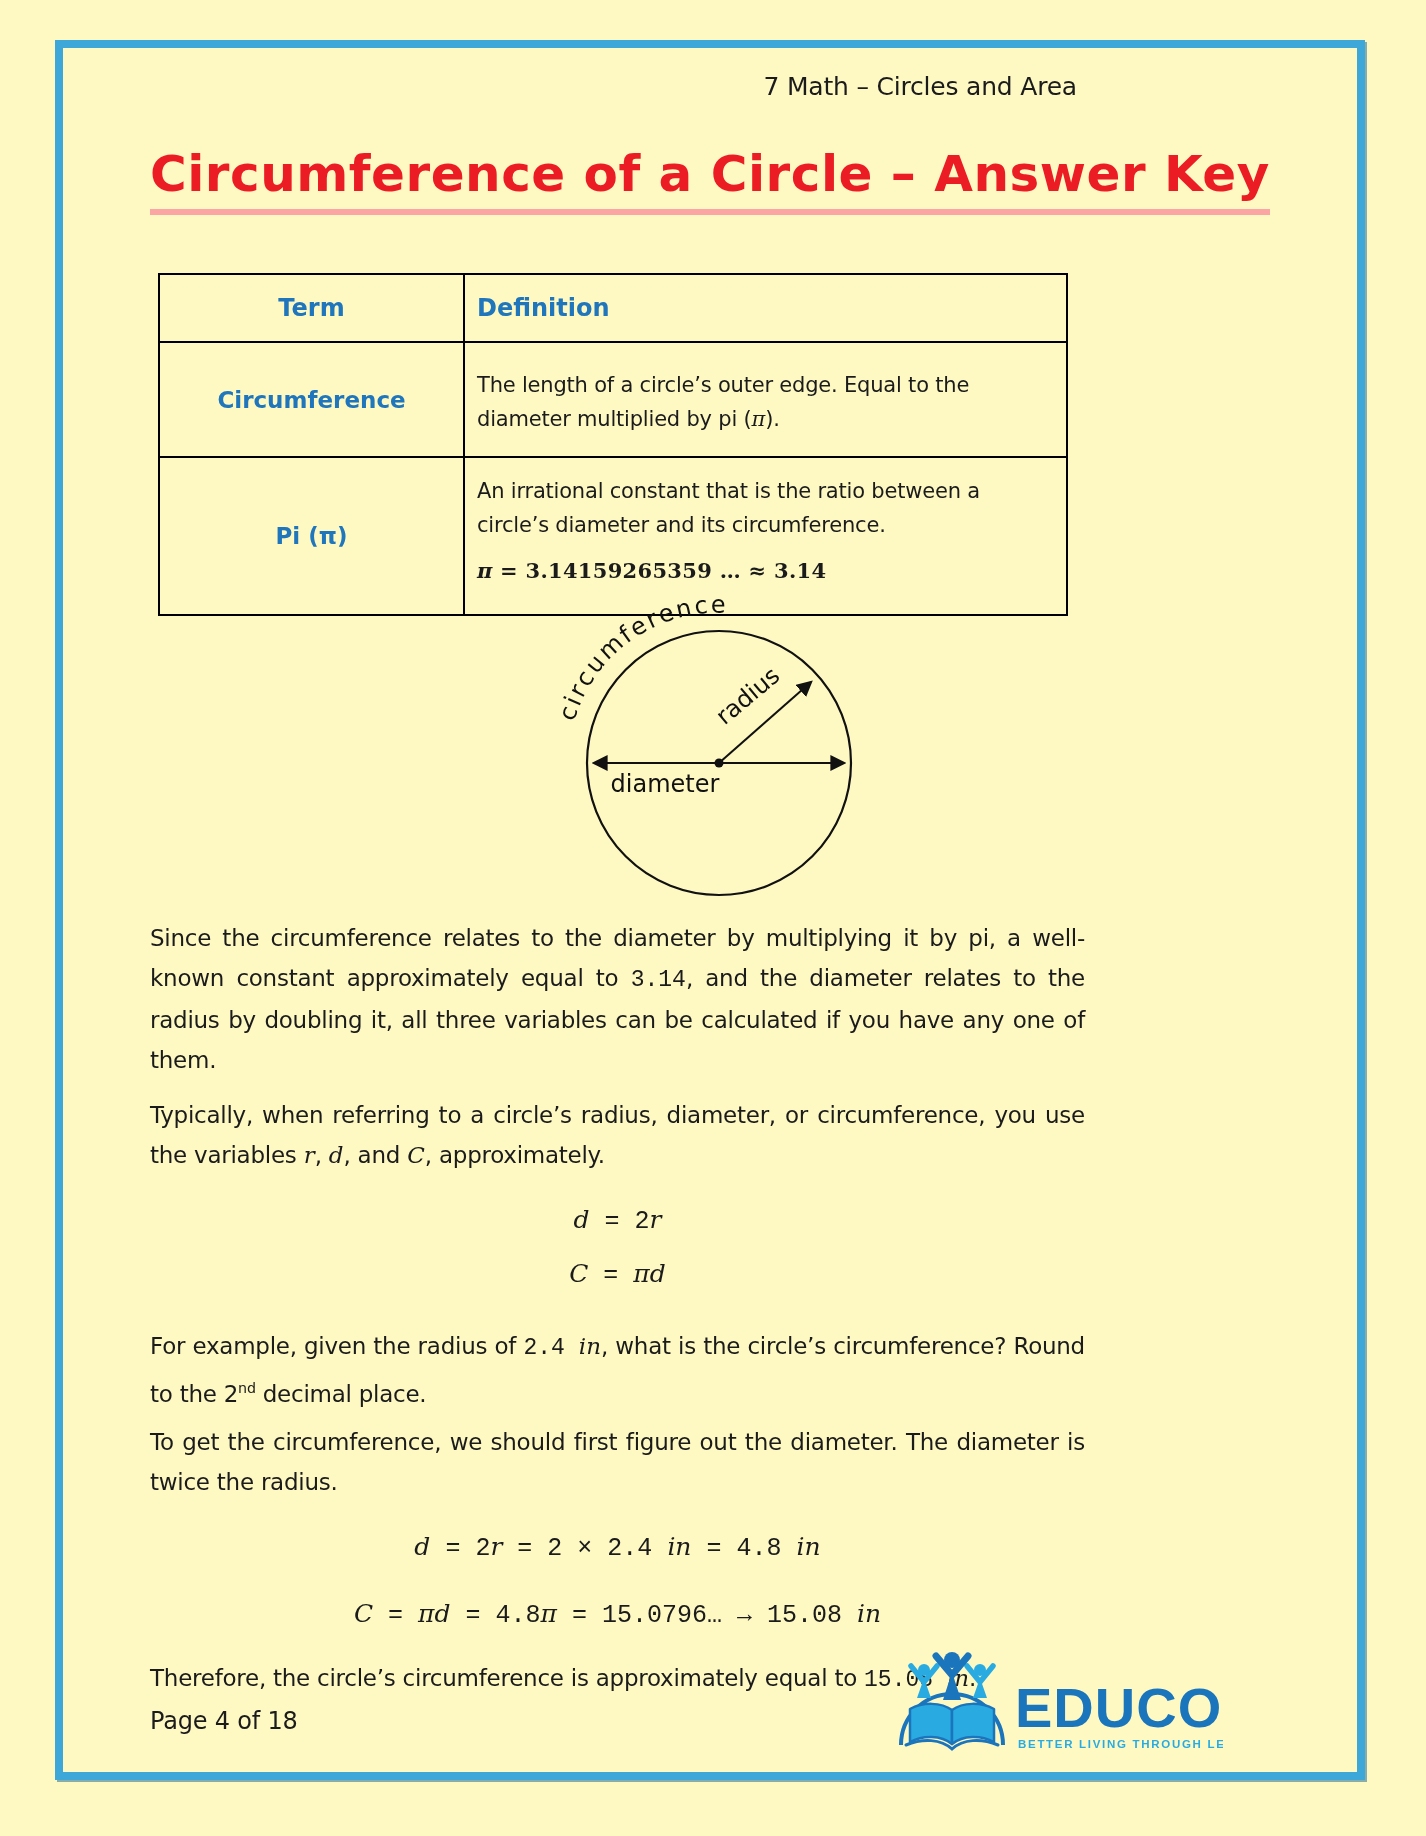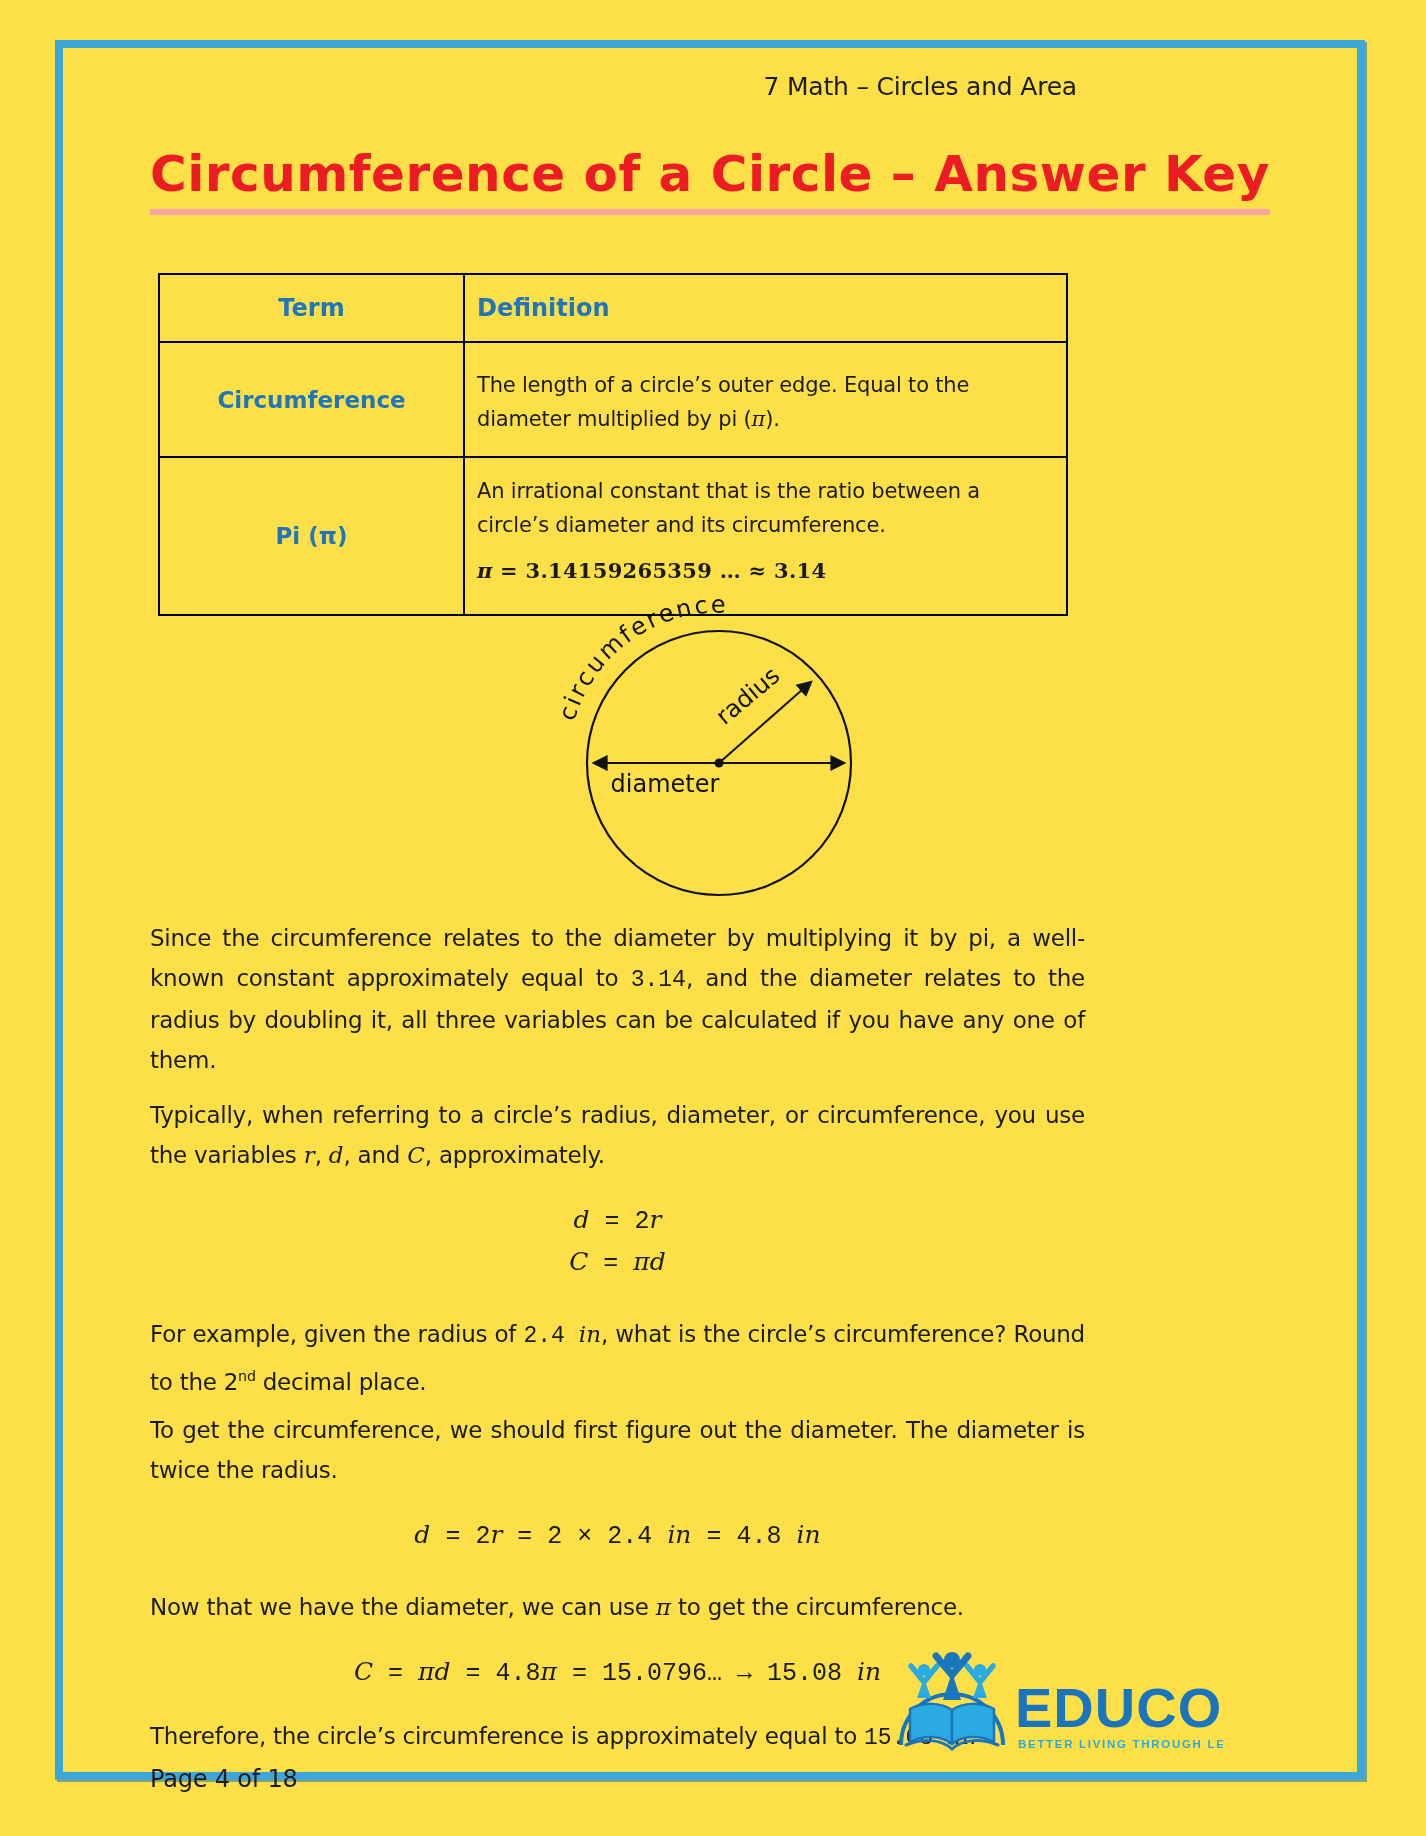--- a/index.html
+++ b/index.html
@@ -1,16 +1,16 @@
 <!DOCTYPE html>
 <html><head>
 <meta charset="utf-8">
 <style>
   html,body{margin:0;padding:0;background:#ffffff;}
-  .page{position:relative;width:1426px;height:1836px;background:#fde047;overflow:hidden;
+  .page{position:relative;width:1426px;height:1836px;background:#fef9c3;overflow:hidden;
         font-family:"DejaVu Sans",sans-serif;color:#1b1b1b;}
   .frame{position:absolute;left:55px;top:40px;width:1310px;height:1740px;box-sizing:border-box;
          border:8px solid #3EA7DA;box-shadow:2px 2px 0 rgba(36,110,150,.55);}
   .course{margin:24px 280px 0 0;text-align:right;font-size:25px;letter-spacing:-.2px;}
   .title-wrap{margin-top:44px;margin-left:87px;width:935px;text-align:center;}
   .title-text{display:inline-block;font-size:50px;font-weight:bold;color:#EC1C24;
               border-bottom:6px solid #fca5a5;padding-bottom:6px;letter-spacing:.5px;white-space:nowrap;}
   .content{margin-left:87px;width:935px;}
   table.def-table{border-collapse:collapse;margin-top:58px;margin-left:8px;width:910px;table-layout:fixed;}
   .def-table td{border:2px solid #000;}
@@ -24,21 +24,21 @@
   tr.row-pi td.def{vertical-align:top;padding-top:16px;}
   .pi-formula{margin-top:12px;text-align:left;font-family:"DejaVu Serif",serif;
               font-weight:bold;font-size:21px;letter-spacing:.3px;}
   .diagram{display:block;margin:-25px 0 0 360px;}
   .diag-label{font-family:"DejaVu Sans",sans-serif;font-size:24px;fill:#111;}
   .circ-label{letter-spacing:2.5px;}
   .para{margin:0;font-size:23px;line-height:40px;text-align:justify;letter-spacing:-.25px;}
   .p1{margin-top:7px;} .p2{margin-top:15px;} .p3{margin-top:30px;} .p4{margin-top:8px;}
   .p5{margin-top:30px;} .p6{margin-top:22px;}
   .formula{text-align:center;font-size:25px;line-height:40px;font-family:"DejaVu Serif",serif;}
-  .f1{margin-top:25px;} .f2{} .f3{margin-top:25px;} .f4{margin-top:25px;}
+  .f1{margin-top:25px;} .f2{margin-top:12px;} .f3{margin-top:25px;} .f4{margin-top:25px;}
   .seg-mn{font-family:Liberation Mono, monospace;font-style:normal;letter-spacing:0;}
   .seg-mi{font-family:"DejaVu Serif",serif;font-style:italic;letter-spacing:0;}
   .seg-sup{vertical-align:super;font-size:0.62em;}
   .footer-line{font-size:24px;line-height:30px;letter-spacing:-.2px;}
   .copyright{margin-top:6px;}
   .pagenum{margin-top:6px;}
   .educo-logo{position:absolute;left:830px;top:1600px;}
   .educo-word{font-family:"Liberation Sans","DejaVu Sans",sans-serif;font-weight:bold;font-size:56px;
               fill:#1B75BC;letter-spacing:1px;}
   .educo-tag{font-family:"Liberation Sans","DejaVu Sans",sans-serif;font-size:11.5px;fill:#29ABE2;
@@ -100,21 +100,20 @@
         <text class="diag-label" x="155" y="201" text-anchor="middle">diameter</text>
       </svg>
 
       <p class="para p1"><span class="seg">Since the circumference relates to the diameter by multiplying it by pi, a well-known constant approximately equal to </span><span class="seg-mn">3.14</span><span class="seg">, and the diameter relates to the radius by doubling it, all three variables can be calculated if you have any one of them.</span></p>
       <p class="para p2"><span class="seg">Typically, when referring to a circle’s radius, diameter, or circumference, you use the variables </span><span class="seg-mi">r</span><span class="seg">, </span><span class="seg-mi">d</span><span class="seg">, and </span><span class="seg-mi">C</span><span class="seg">, approximately.</span></p>
       <div class="formula f1"><span class="seg-mi">d</span><span class="seg-mn"> = 2</span><span class="seg-mi">r</span></div>
       <div class="formula f2"><span class="seg-mi">C</span><span class="seg-mn"> = </span><span class="seg-mi">πd</span></div>
       <p class="para p3"><span class="seg">For example, given the radius of </span><span class="seg-mn">2.4 </span><span class="seg-mi">in</span><span class="seg">, what is the circle’s circumference? Round to the 2</span><span class="seg-sup">nd</span><span class="seg"> decimal place.</span></p>
       <p class="para p4"><span class="seg">To get the circumference, we should first figure out the diameter. The diameter is twice the radius.</span></p>
       <div class="formula f3"><span class="seg-mi">d</span><span class="seg-mn"> = 2</span><span class="seg-mi">r</span><span class="seg-mn"> = 2 × 2.4 </span><span class="seg-mi">in</span><span class="seg-mn"> = 4.8 </span><span class="seg-mi">in</span></div>
-      <p class="para p5"><span class="seg">Now that we have the diameter, we can use </span><span class="seg-mi">π</span><span class="seg"> to get the circumference.</span></p>
       <div class="formula f4"><span class="seg-mi">C</span><span class="seg-mn"> = </span><span class="seg-mi">πd</span><span class="seg-mn"> = 4.8</span><span class="seg-mi">π</span><span class="seg-mn"> = 15.0796… → 15.08 </span><span class="seg-mi">in</span></div>
       <p class="para p6"><span class="seg">Therefore, the circle’s circumference is approximately equal to </span><span class="seg-mn">15.08 </span><span class="seg-mi">in</span><span class="seg">.</span></p>
 
       <div class="footer-line pagenum">Page 4 of 18</div>
     </div>
 
     <svg class="educo-logo" width="330" height="118" viewBox="0 0 330 118">
       <g>
         <path d="M 8 97 A 51 51 0 0 1 110 97" fill="none" stroke="#1B75BC" stroke-width="4"></path>
 

